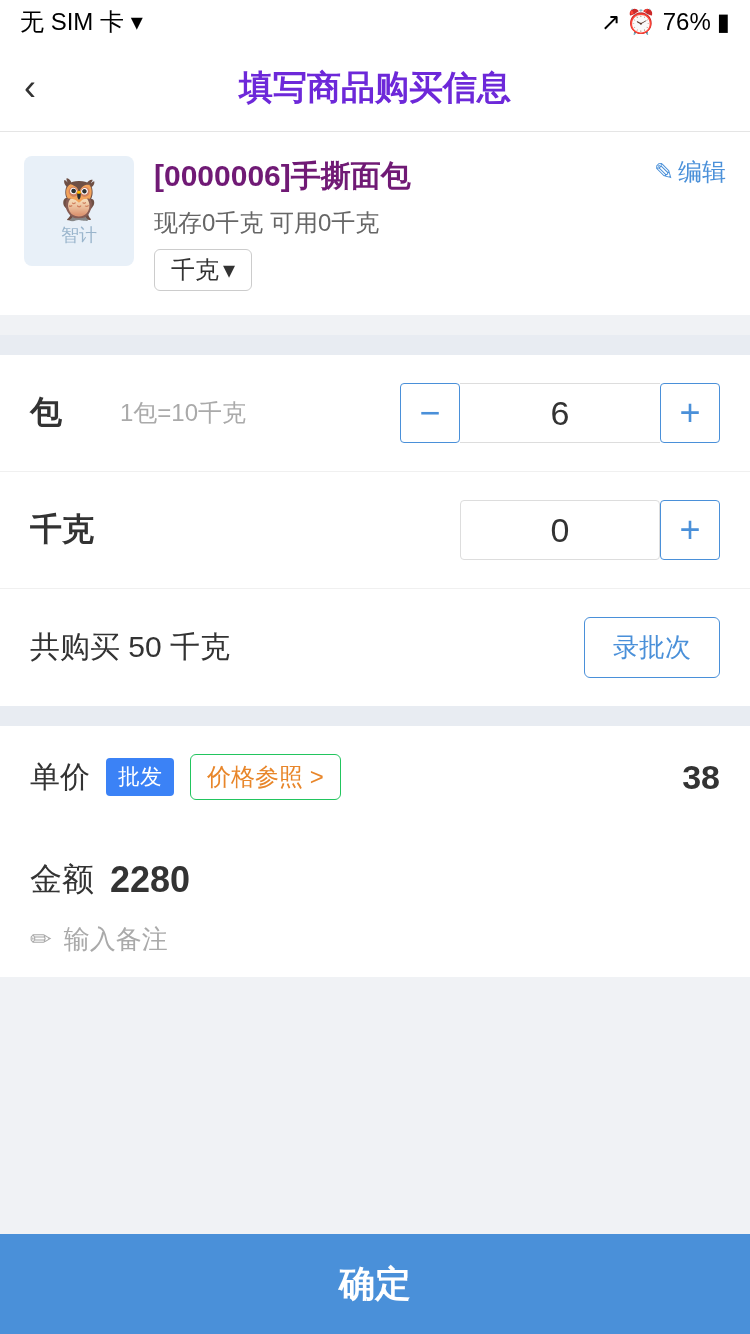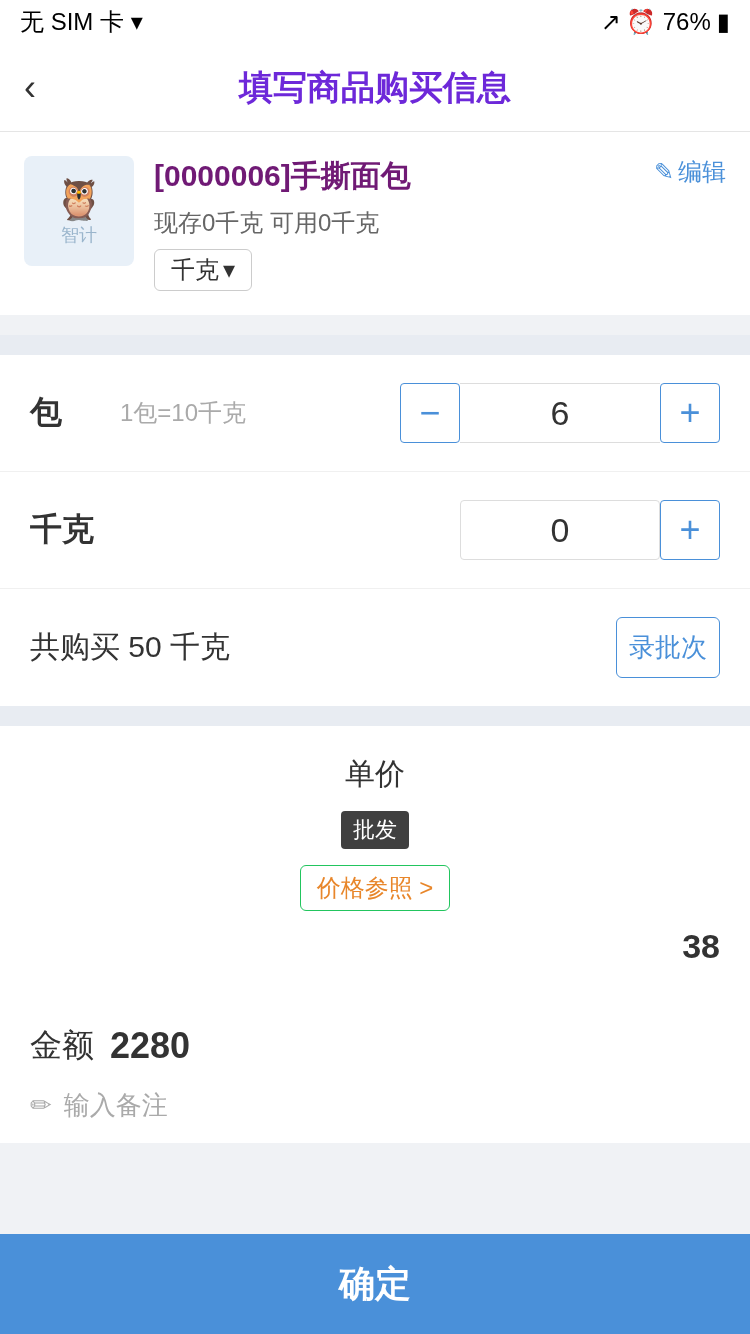--- a/index.html
+++ b/index.html
@@ -168,41 +168,40 @@
       background: #fff;
     }
     .summary-text {
       font-size: 30px;
       color: #333;
       font-weight: 500;
     }
     .batch-btn {
       border: 1px solid #4a90d9;
       border-radius: 6px;
-      padding: 12px 12px;
+      padding: 12px 28px;
       font-size: 26px;
       color: #4a90d9;
       background: #fff;
       cursor: pointer;
     }
     .price-row {
       background: #fff;
       display: flex;
       align-items: center;
       padding: 28px 30px;
       gap: 16px;
-      flex-direction: column;
     }
     .price-label {
       font-size: 30px;
       color: #333;
       font-weight: 500;
     }
     .price-badge {
-      background: #404040;
+      background: #3b82f6;
       color: #fff;
       font-size: 22px;
       padding: 4px 12px;
       border-radius: 4px;
     }
     .price-ref-btn {
       border: 1px solid #22c55e;
       border-radius: 6px;
       padding: 6px 16px;
       font-size: 24px;

